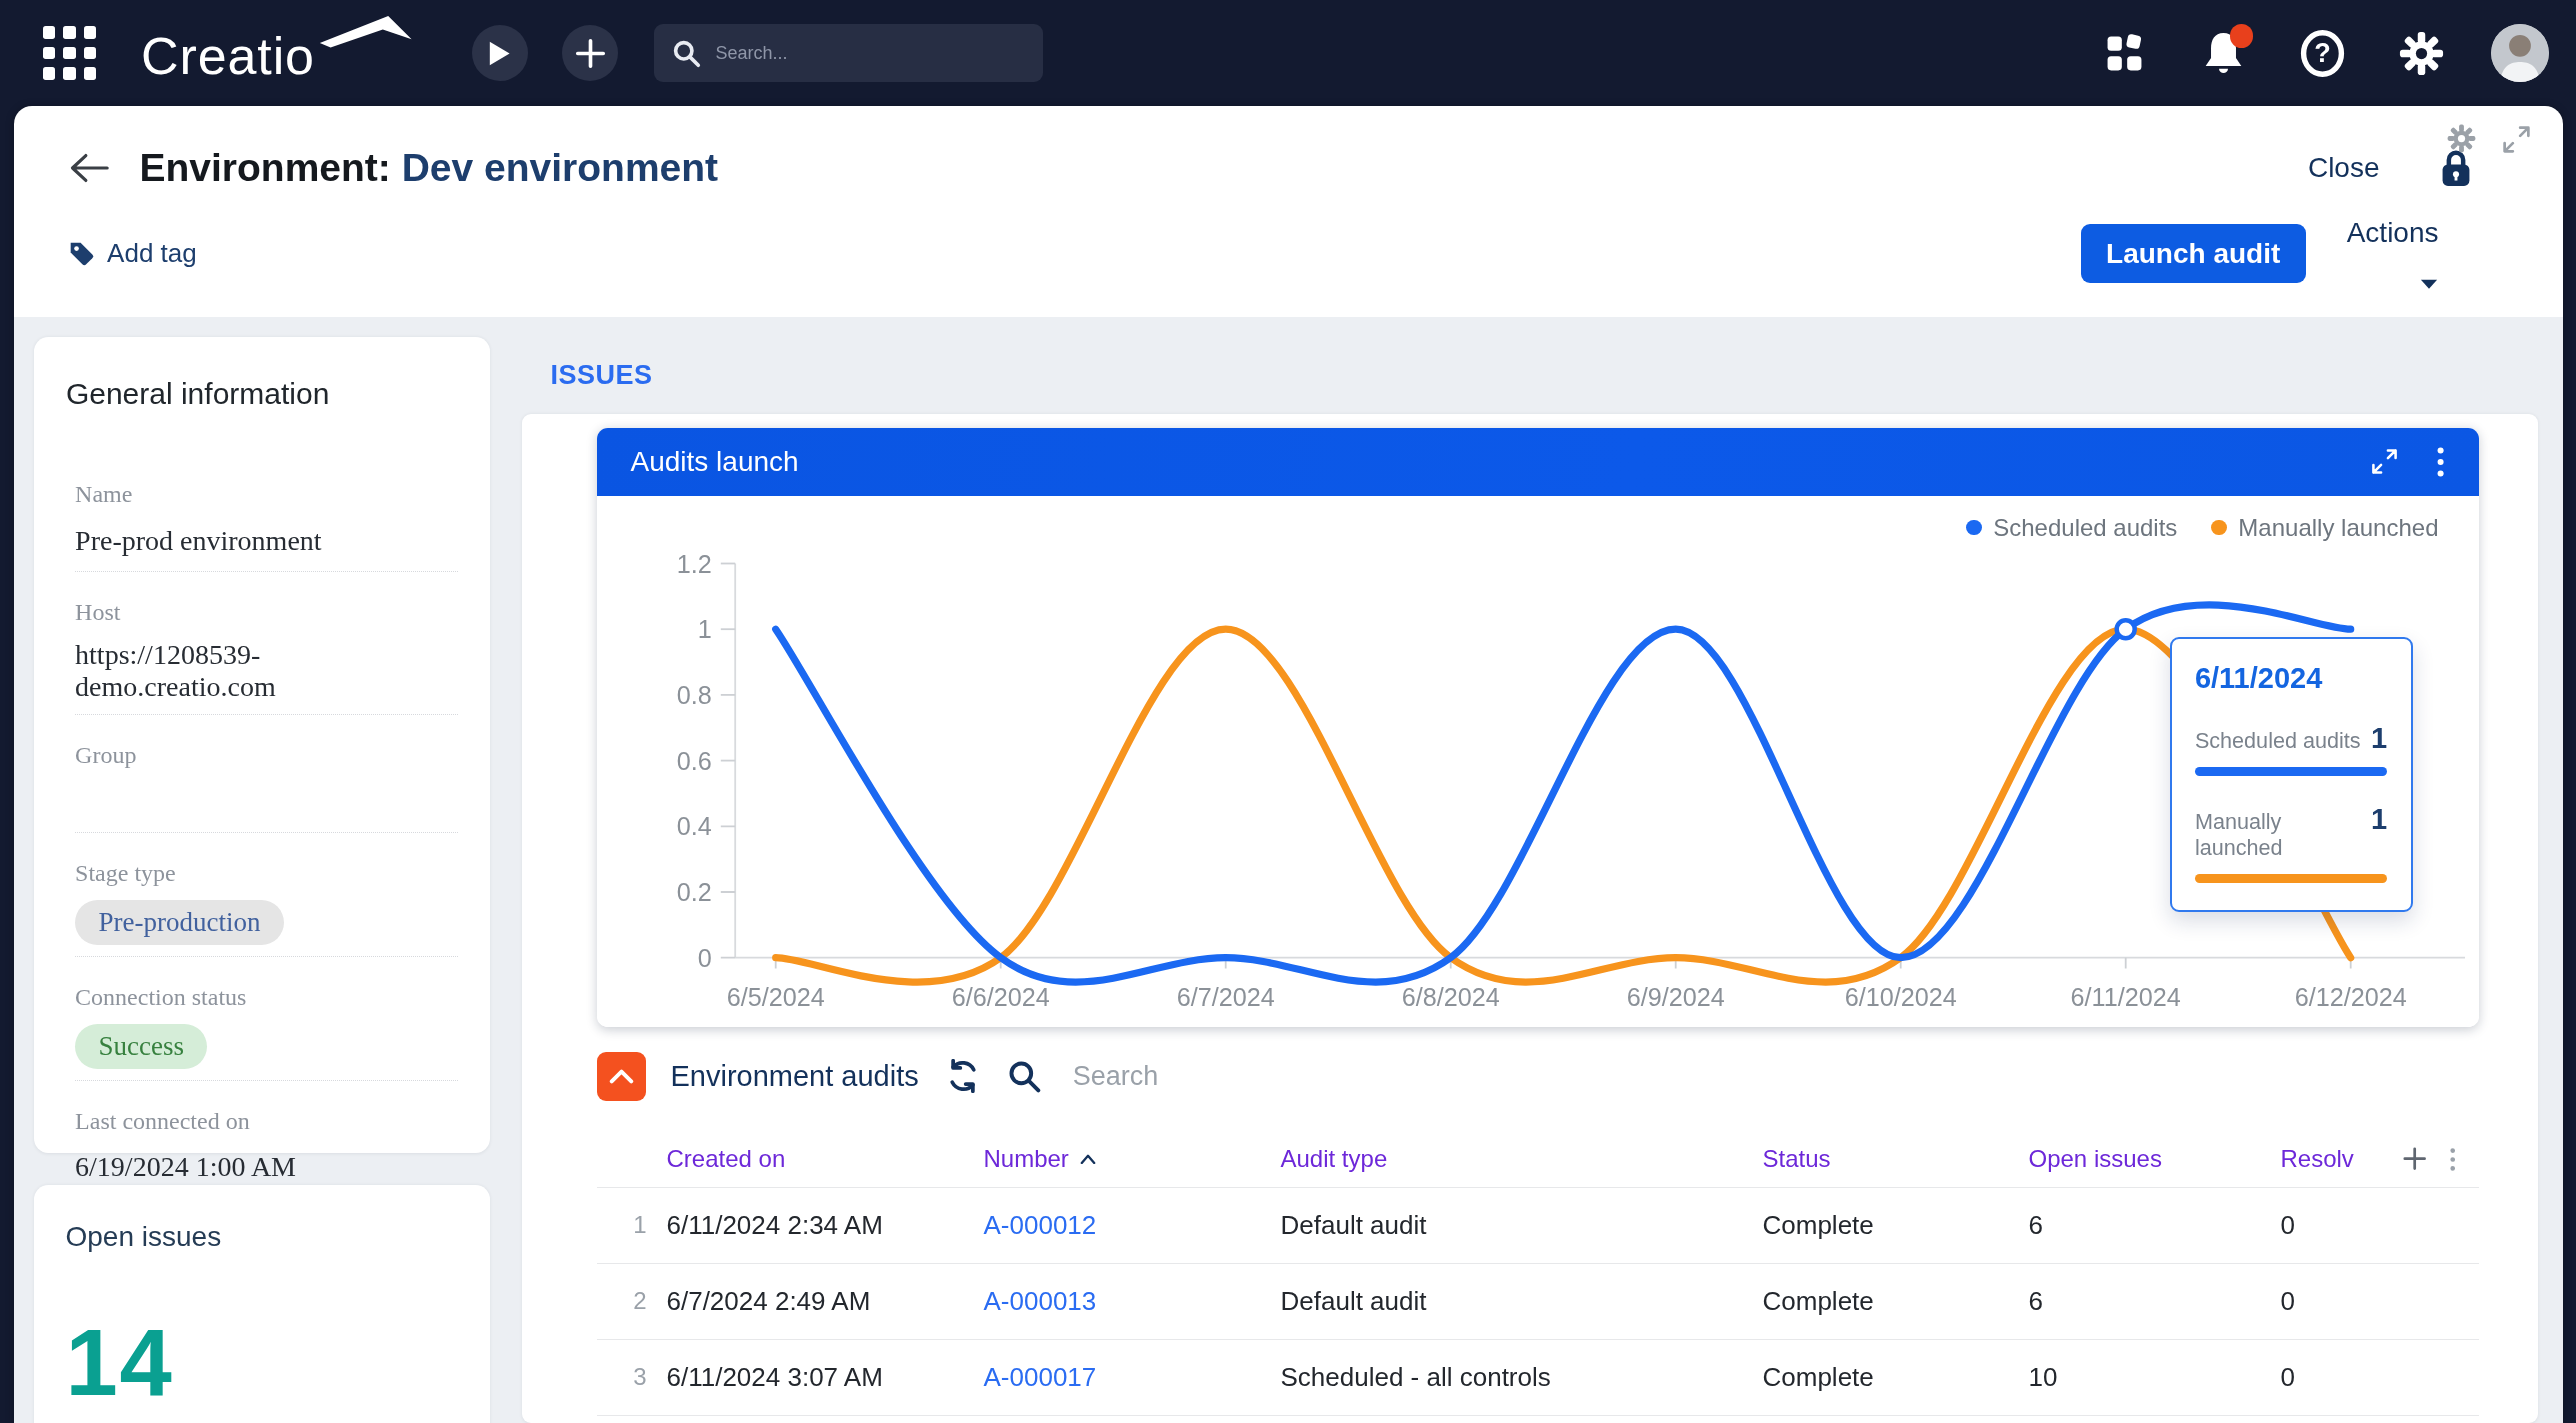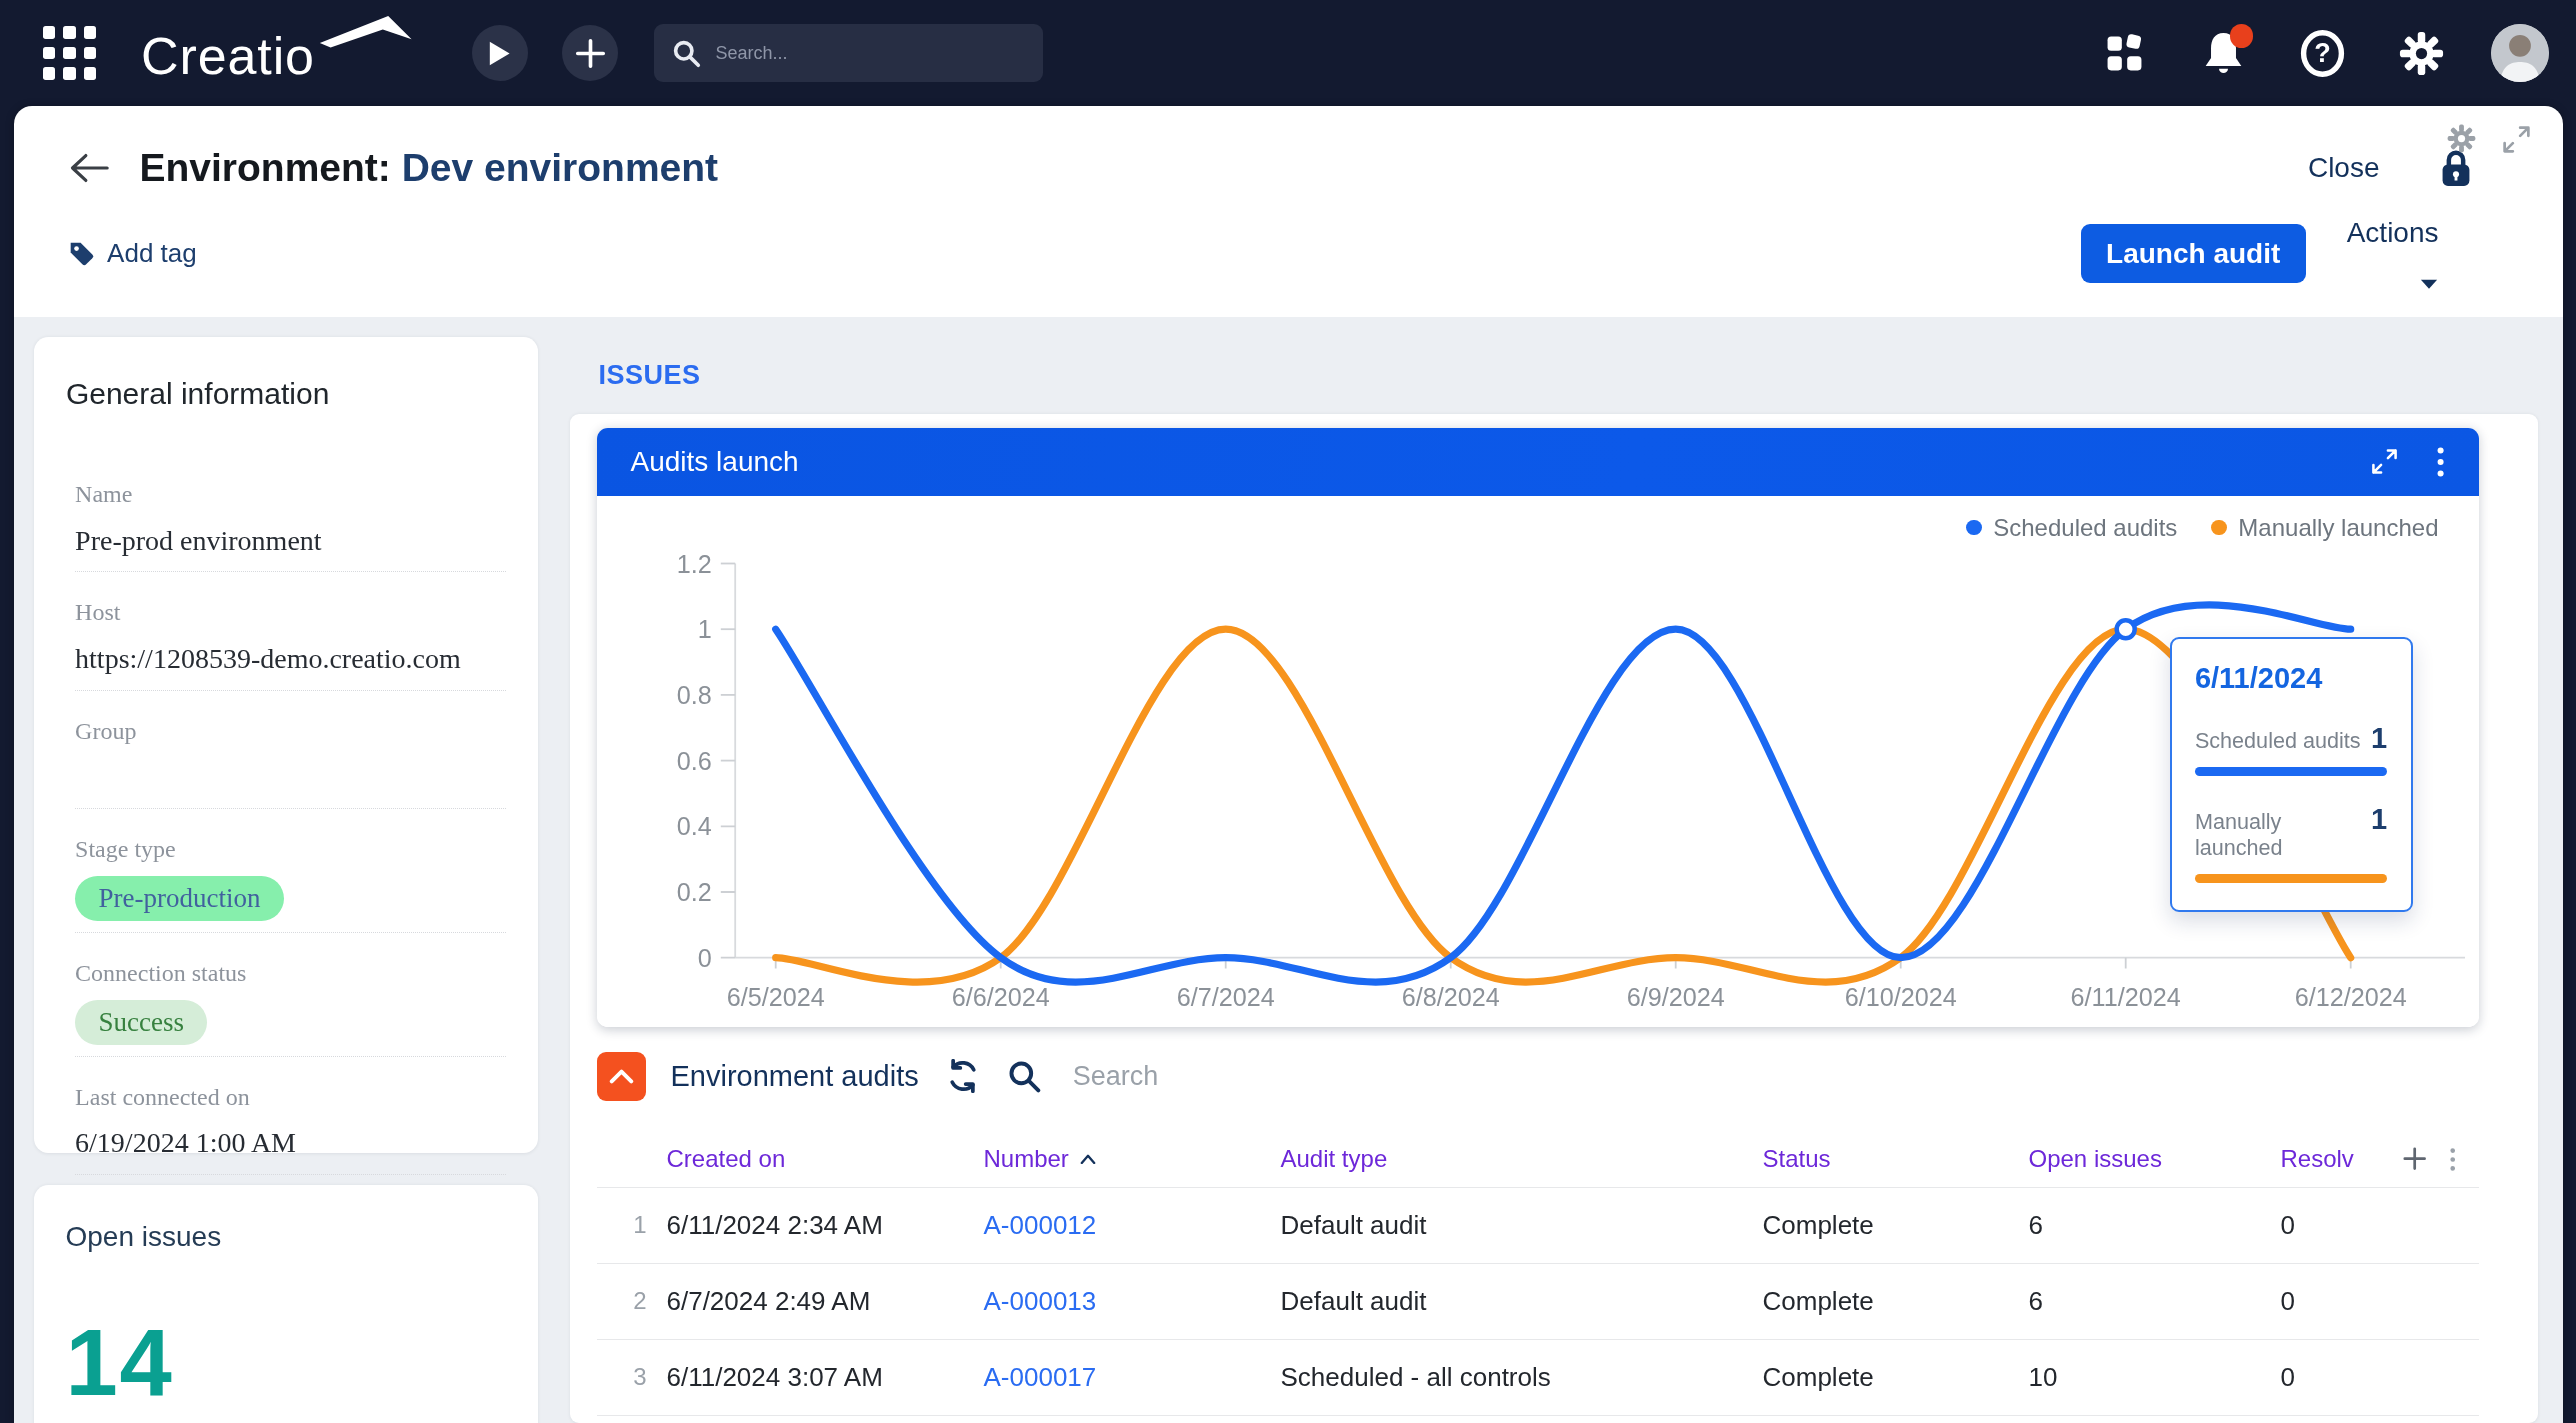--- a/index.html
+++ b/index.html
@@ -59,21 +59,21 @@
   .oi-title { font-size:28px; color:#253c55; }
   .oi-count { font-size:94px; font-weight:700; margin-top:56px; letter-spacing:1.8px; }
 
   
   .right-col { flex:1; display:flex; flex-direction:column; }
   .tabs { display:flex; gap:59px; padding:12.6px 0 0 29px; height:77px;flex-direction:column; }
   .tab { font-size:27px; font-weight:600; letter-spacing:0.5px; color:#2b6cf0; cursor:pointer; padding-top:10.8px; }
   .tab.active { color:#13315b; }
   .tab .underline { height:6.3px; border-radius:3.6px; background:#f1491f; margin-top:14.4px; visibility:hidden; }
   .tab.active .underline { visibility:visible; }
-  .right-panel { flex:1; background:#fff; border-radius:9px; box-shadow:0 0.9px 3.6px rgba(25,35,55,.08); overflow:hidden; }
+  .right-panel { flex:1; background:#fff; border-radius:9px; box-shadow:0 0.9px 3.6px rgba(25,35,55,.08); overflow:hidden;padding-left:48px; }
 
   
   .chart-card { margin:13.5px 59px 0 27px; border-radius:10.8px; box-shadow:0 2.7px 10.8px rgba(20,30,60,.22); overflow:hidden; }
   .chart-head { height:68px; background:linear-gradient(100deg,#0a55e2 0%,#0c59e9 55%,#0b57e4 100%); display:flex; align-items:center; padding:0 34px; }
   .chart-head .ctitle { color:#fff; font-size:28px; }
   .chart-head .spacer { flex:1; }
   .chart-head .hicon { margin-left:38px; cursor:pointer; display:flex; }
   .chart-body { position:relative; height:531px; background:#fff; }
   .legend { position:absolute; top:18px; right:40px; display:flex; gap:34px; }
   .legend .litem { display:flex; align-items:center; gap:11.7px; cursor:pointer; }
@@ -274,21 +274,21 @@
               <div class="fline"></div>
             </div>
             <div class="field">
               <div class="flabel">Group</div>
               <div class="fvalue"></div>
               <div class="fline"></div>
             </div>
             <div class="field">
               <div class="flabel">Stage type</div>
               <div class="fvalue">
-                <span class="pill" style="background: #86efac; color: rgb(65, 97, 158); text-align: center;">Pre-production</span>
+                <span class="pill" style="background: #e5e5e5; color: rgb(65, 97, 158); text-align: center;">Pre-production</span>
               </div>
               <div class="fline"></div>
             </div>
             <div class="field">
               <div class="flabel">Connection status</div>
               <div class="fvalue">
                 <span class="pill" style="background: rgb(213, 237, 216); color: rgb(55, 129, 63);">Success</span>
               </div>
               <div class="fline"></div>
             </div>

